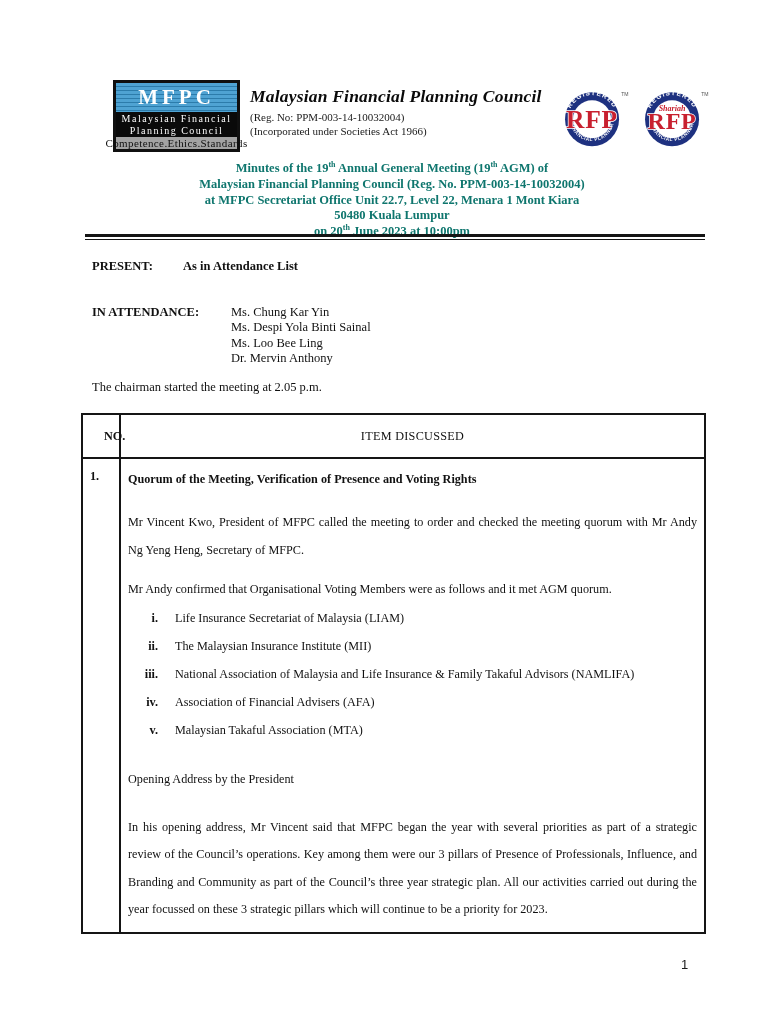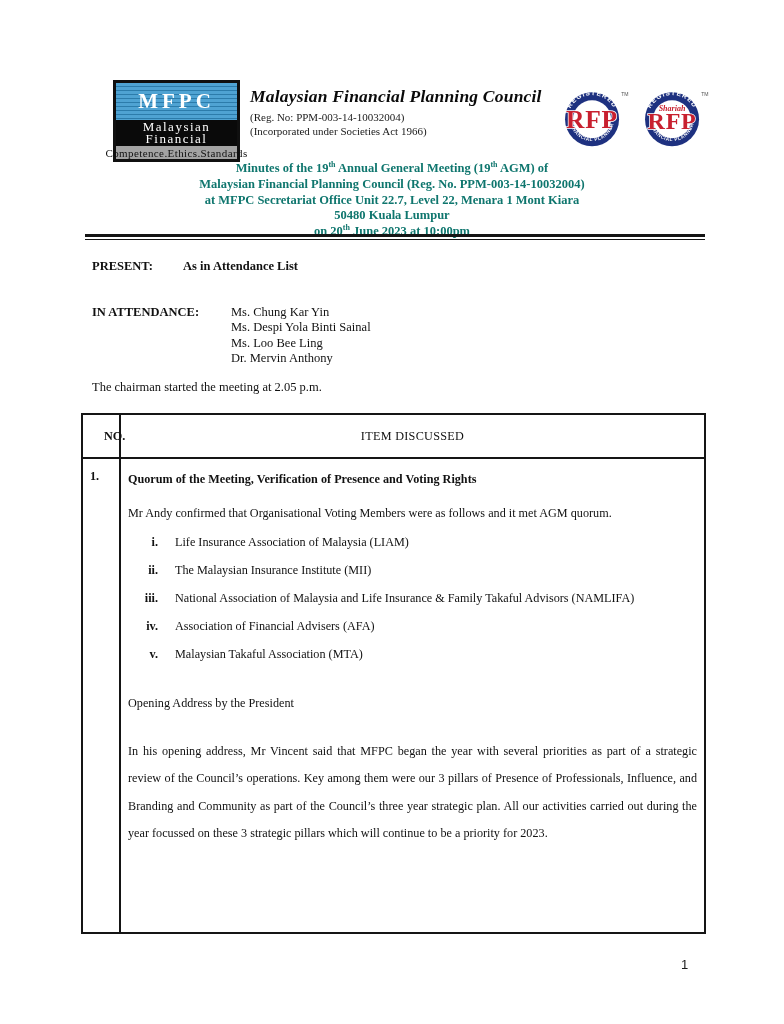--- a/index.html
+++ b/index.html
@@ -9,36 +9,36 @@
     font-family: "Liberation Serif", serif;
     color: #111;
     position: relative;
     overflow: hidden;
   }
   .page { position: absolute; inset: 0; background: #fff; }
 
   
   .mfpc-logo {
     position: absolute; left: 113px; top: 80px;
-    width: 127px; height: 82px;
+    width: 127px; height: 72px;
     background: #000; border: 3px solid #101010;
     display: flex; flex-direction: column;
   }
   .mfpc-logo .blue-band {
     height: 37px;
     background: repeating-linear-gradient(180deg, #4fa3d3 0px, #4fa3d3 3px, #2c7cab 3px, #2c7cab 4px);
     display: flex; align-items: center; justify-content: center;
   }
   .mfpc-logo .blue-band span {
     color: #fff; font-weight: bold; font-size: 21px; letter-spacing: 4px;
     font-family: "Liberation Serif", serif;
   }
   .mfpc-logo .black-band {
     height: 26px; background: #0a0a0a; color: #fff;
-    font-size: 13px; letter-spacing: 1.5px; text-align: center; line-height: 12px;
+    font-size: 10px; letter-spacing: 1.5px; text-align: center; line-height: 12px;
     padding-top: 1px;
   }
   .mfpc-logo .red-band {
     flex: 1; background: #a3a3a3; color: #101010;
     font-size: 11px; font-weight: normal; letter-spacing: 0.4px;
     display: flex; align-items: center; justify-content: center;
   }
 
   .org-title-block { position: absolute; left: 250px; top: 86px; }
   .org-title-block h1 {
@@ -191,25 +191,26 @@
   </div>
 
   <div class="chairman-line">The chairman started the meeting at 2.05 p.m.</div>
 
   <div class="minutes-table">
     <div class="cell-no-header">NO.</div>
     <div class="cell-item-header">ITEM DISCUSSED</div>
     <div class="cell-no-body">1.</div>
     <div class="cell-item-body">
       <div class="item-title">Quorum of the Meeting, Verification of Presence and Voting Rights</div>
+      <div class="para">Mr Vincent Kwo, President of MFPC called the meeting to order and checked the meeting quorum with Mr Andy Ng Yeng Heng, Secretary of MFPC.</div>
       <div class="para tight">Mr Andy confirmed that Organisational Voting Members were as follows and it met AGM quorum.</div>
       <div class="roman-list">
         <div class="li">
             <span class="num">i.</span>
-            <span class="litext">Life Insurance Association of Malaysia (LIAM)</span>
+            <span class="litext">Life Insurance Secretariat of Malaysia (LIAM)</span>
           </div>
         <div class="li">
             <span class="num">ii.</span>
             <span class="litext">The Malaysian Insurance Institute (MII)</span>
           </div>
         <div class="li">
             <span class="num">iii.</span>
             <span class="litext">National Association of Malaysia and Life Insurance &amp; Family Takaful Advisors (NAMLIFA)</span>
           </div>
         <div class="li">

